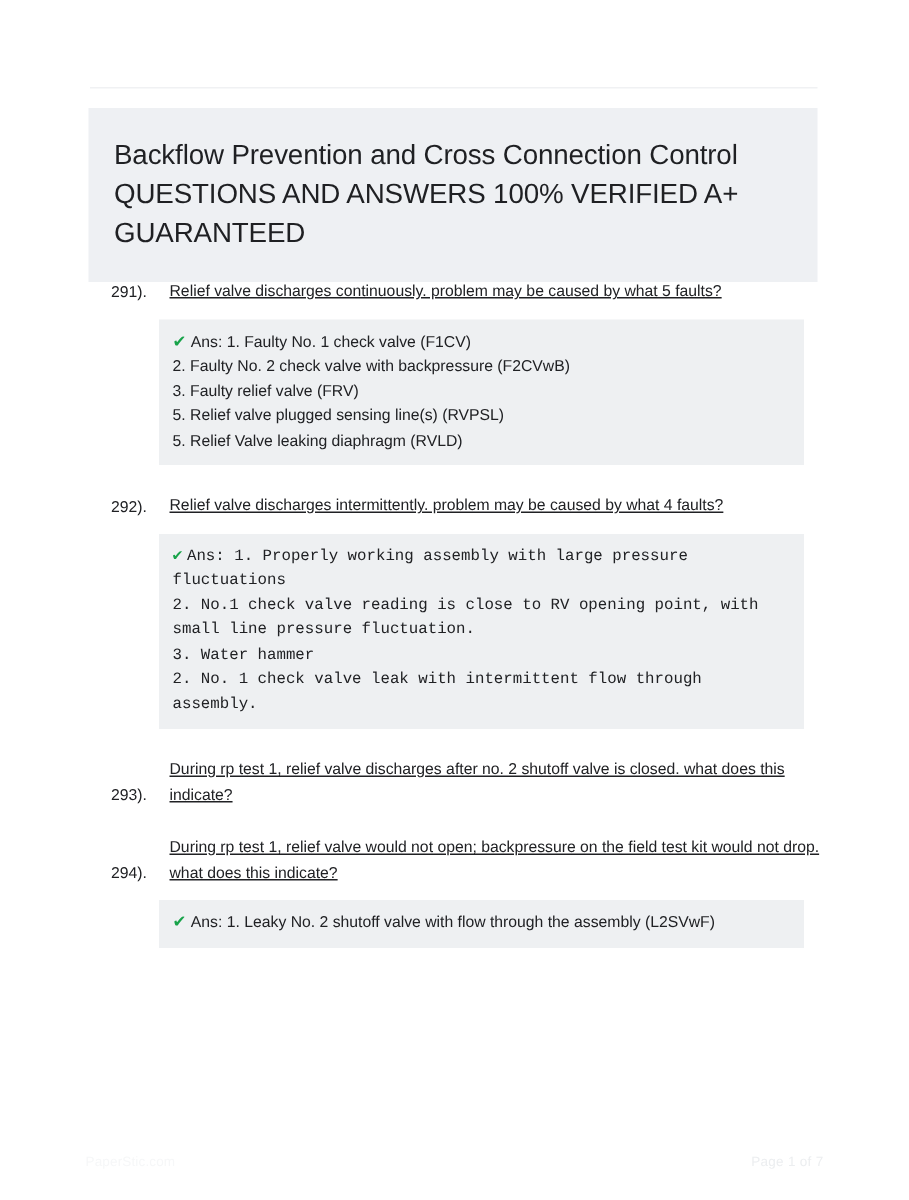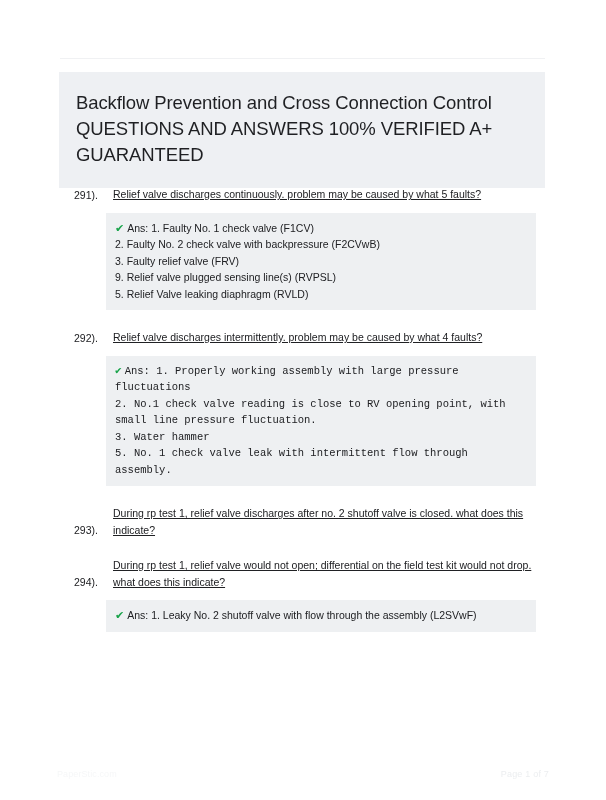--- a/index.html
+++ b/index.html
@@ -157,46 +157,46 @@
   <div class="qa-list">
       <div class="qa-item">
         <div class="q-row">
           <div class="q-num">291).</div>
           <div class="q-text">Relief valve discharges continuously. problem may be caused by what 5 faults?</div>
         </div>
         <div class="a-box" style="background: rgb(238, 240, 242);">
           <div class="a-line first"><span class="check-icon" style="color: rgb(24, 163, 74);">✔</span><span>Ans: 1. Faulty No. 1 check valve (F1CV)</span></div>
           <div class="a-line">2. Faulty No. 2 check valve with backpressure (F2CVwB)</div>
           <div class="a-line">3. Faulty relief valve (FRV)</div>
-          <div class="a-line">9. Relief valve plugged sensing line(s) (RVPSL)</div>
+          <div class="a-line">5. Relief valve plugged sensing line(s) (RVPSL)</div>
           <div class="a-line">5. Relief Valve leaking diaphragm (RVLD)</div>
         </div>
       </div>
       <div class="qa-item">
         <div class="q-row">
           <div class="q-num">292).</div>
           <div class="q-text">Relief valve discharges intermittently. problem may be caused by what 4 faults?</div>
         </div>
         <div class="a-box" style="background: rgb(238, 240, 242); font-family: Liberation Mono, monospace;">
           <div class="a-line first"><span class="check-icon" style="color: rgb(24, 163, 74);">✔</span><span>Ans: 1. Properly working assembly with large pressure fluctuations</span></div>
           <div class="a-line">2. No.1 check valve reading is close to RV opening point, with small line pressure fluctuation.</div>
           <div class="a-line">3. Water hammer</div>
-          <div class="a-line">5. No. 1 check valve leak with intermittent flow through assembly.</div>
+          <div class="a-line">2. No. 1 check valve leak with intermittent flow through assembly.</div>
         </div>
       </div>
       <div class="qa-item">
         <div class="q-row">
           <div class="q-num">293).</div>
           <div class="q-text">During rp test 1, relief valve discharges after no. 2 shutoff valve is closed. what does this indicate?</div>
         </div>
       </div>
       <div class="qa-item">
         <div class="q-row">
           <div class="q-num">294).</div>
-          <div class="q-text">During rp test 1, relief valve would not open; differential on the field test kit would not drop. what does this indicate?</div>
+          <div class="q-text">During rp test 1, relief valve would not open; backpressure on the field test kit would not drop. what does this indicate?</div>
         </div>
         <div class="a-box" style="background: rgb(238, 240, 242);">
           <div class="a-line first"><span class="check-icon" style="color: rgb(24, 163, 74);">✔</span><span>Ans: 1. Leaky No. 2 shutoff valve with flow through the assembly (L2SVwF)</span></div>
         </div>
       </div>
     </div>
 
   <div class="footer">
     <div class="footer-left">PaperStic.com</div>
     <div class="footer-right">Page 1 of 7</div>

